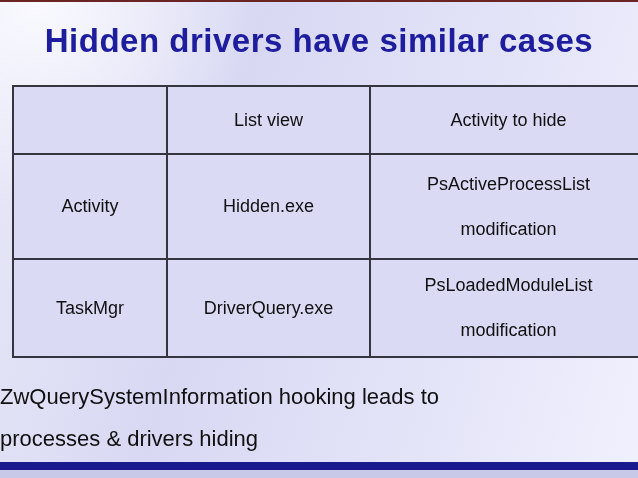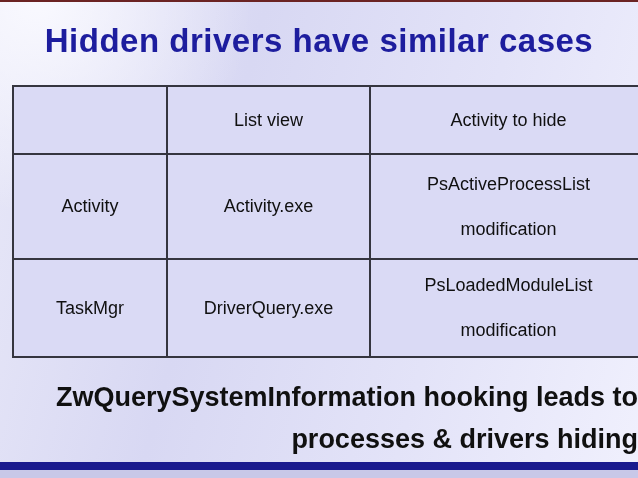--- a/index.html
+++ b/index.html
@@ -57,46 +57,45 @@
   }
   .col1{width:148px;}
   .col2{width:197px;}
   .col3{width:271px;}
   tr.hdr{height:68px;}
   tr.r2{height:105px;}
   tr.r3{height:98px;}
   td.activity div{line-height:45px;}
   .footer{
     position:absolute;top:376px;left:0;width:100%;
-    text-align:right;
-    font-size:27px;
+    text-align:left;
+    font-size:22px;
     line-height:42px;
     color:var(--text-color);
-    font-weight:bold;
   }
 </style>
 </head>
 <body>
 
 <div class="slide">
 
   <div class="top-line"></div>
 
   <div class="title">Hidden drivers have similar cases</div>
 
   <table class="cmp">
     <tbody>
         <tr class="hdr">
       <td class="col1"></td>
       <td class="col2">List view</td>
       <td class="col3">Activity to hide</td>
     </tr>
     <tr class="r2">
       <td class="col1">Activity</td>
-      <td class="col2">Activity.exe</td>
+      <td class="col2">Hidden.exe</td>
       <td class="col3 activity">
         <div>PsActiveProcessList</div>
         <div>modification</div>
       </td>
     </tr>
     <tr class="r3">
       <td class="col1">TaskMgr</td>
       <td class="col2">DriverQuery.exe</td>
       <td class="col3 activity">
         <div>PsLoadedModuleList</div>

